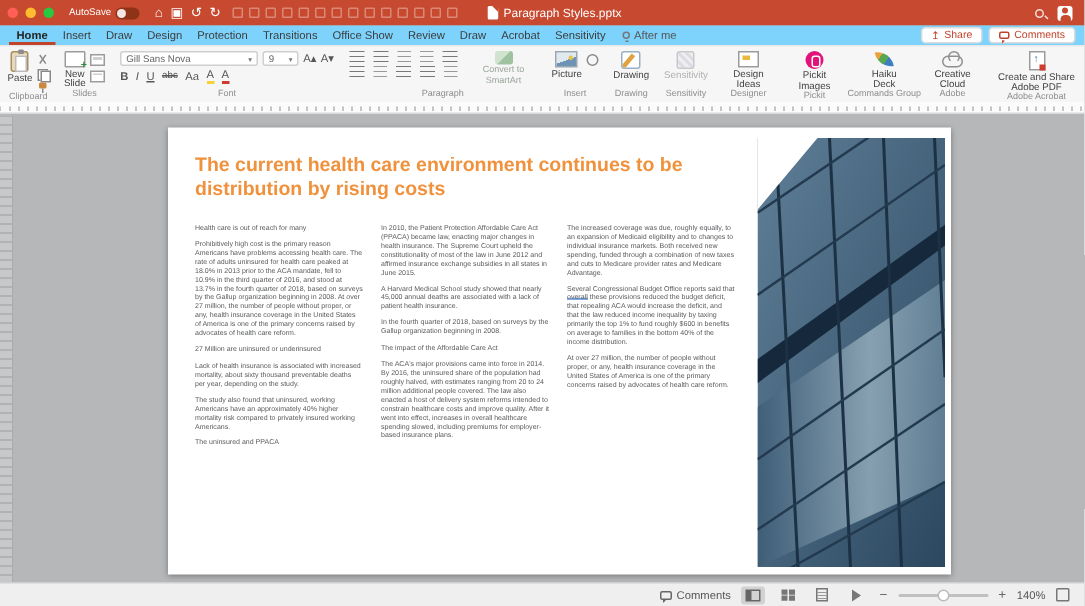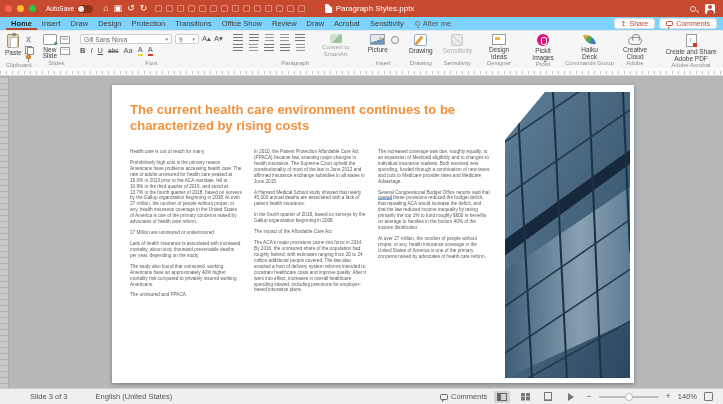--- a/index.html
+++ b/index.html
@@ -390,21 +390,21 @@
     <span class="glabel">Adobe Acrobat</span>
   </div>
 </div>
 
 <div class="ruler">
     <div class="ticks"></div>
   </div>
 <div class="vruler"></div>
 
 <div class="slide">
-  <div class="stitle">The current health care environment continues to be characterized by rising costs</div>
+  <div class="stitle">The current health care environment continues to be distribution by rising costs</div>
   <div class="cols">
     <div class="col">
       <p>Health care is out of reach for many</p>
       <p>Prohibitively high cost is the primary reason Americans have problems accessing health care. The rate of adults uninsured for health care peaked at 18.0% in 2013 prior to the ACA mandate, fell to 10.9% in the third quarter of 2016, and stood at 13.7% in the fourth quarter of 2018, based on surveys by the Gallup organization beginning in 2008. At over 27 million, the number of people without proper, or any, health insurance coverage in the United States of America is one of the primary concerns raised by advocates of health care reform.</p>
       <p>27 Million are uninsured or underinsured</p>
       <p>Lack of health insurance is associated with increased mortality, about sixty thousand preventable deaths per year, depending on the study.</p>
       <p>The study also found that uninsured, working Americans have an approximately 40% higher mortality risk compared to privately insured working Americans.</p>
       <p>The uninsured and PPACA</p>
     </div>
     <div class="col">
@@ -449,24 +449,20 @@
     <line x1="0" y1="105" x2="125" y2="18" stroke="#22394e" stroke-width="1.6"></line>
     <line x1="0" y1="215" x2="125" y2="128" stroke="#22394e" stroke-width="1.6"></line>
     <line x1="0" y1="262" x2="125" y2="178" stroke="#22394e" stroke-width="1.6"></line>
     <line x1="0" y1="300" x2="125" y2="230" stroke="#22394e" stroke-width="1.6"></line>
 
     <polygon points="0,0 40,0 0,48" fill="#ffffff"></polygon>
   </svg>
 </div>
 
 <div class="sbar">
-  <div class="sleft">
-    <span>Slide 3 of 3</span>
-    <span>English (United States)</span>
-  </div>
   <div class="sright">
     <span class="cmt">
       <span class="bubble2"></span>
       <span>Comments</span>
     </span>
     <span class="viewbtn sel">
         <span class="vnorm"></span>
       </span>
     <span class="viewbtn">
         <span class="vsort"></span>

